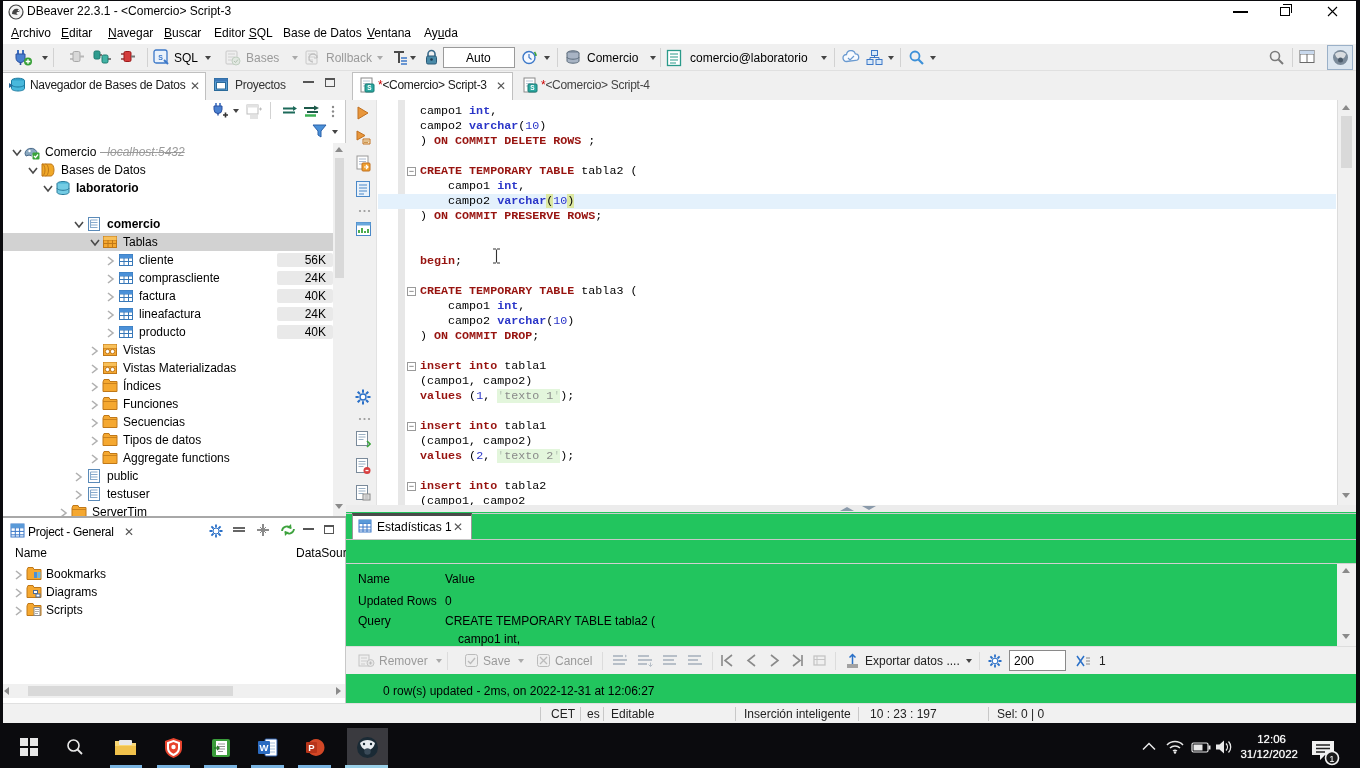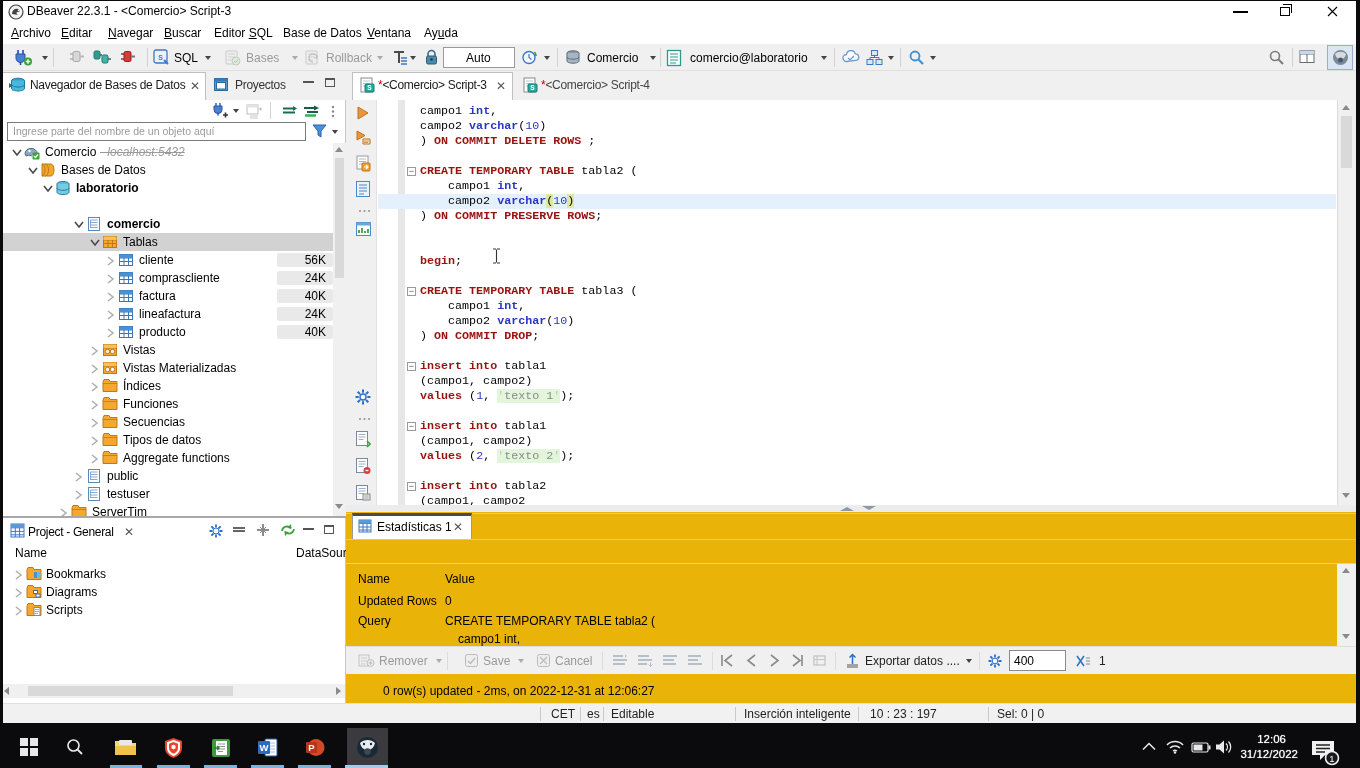--- a/index.html
+++ b/index.html
@@ -39,21 +39,21 @@
 #code { left:74px; top:4px; font-family:"Liberation Mono",monospace; font-size:11.7px; line-height:15px; white-space:pre; color:#000; }
 .kw { color:#97130f; font-weight:bold; }
 .ty { color:#2a35c8; font-weight:bold; }
 .num { color:#2a35c8; }
 .str { color:#8a8a8a; background:#e3f6dc; }
 .qq { color:#b8c8b8; background:#e3f6dc; }
 .brk { background:#dce8a2; }
 .curline { position:absolute; left:32px; width:958px; height:15px; background:#e4f1fc; }
 .fold { position:absolute; left:61px; width:9px; height:9px; border:1px solid #9a9a9a; background:#fff; font-size:9px; line-height:7px; text-align:center; color:#555; }
 
-#statspanel { left:346px; top:512px; width:1010px; height:231px; background:#eab308; }
+#statspanel { left:346px; top:512px; width:1010px; height:231px; background:#22c55e; }
 
 #statusbar { left:0; top:703px; width:1356px; height:20px; background:#f1f1f1; font-size:12px; color:#222; border-top:1px solid #e0e0e0; }
 .sbsep { position:absolute; top:3px; width:1px; height:14px; background:#c8c8c8; }
 
 #taskbar { left:0; top:726px; width:1360px; height:42px; background:#0b0b0e; }
 .runbar { position:absolute; top:39px; height:3px; background:#79b3e0; }
 
 .sb { position:absolute; background:#f0f0f0; }
 .sbthumb { position:absolute; background:#d9d9d9; }
 .arr { position:absolute; width:0; height:0; }
@@ -276,21 +276,20 @@
           <path d="M1 5 h11 M4 9 h11" stroke="#1d5a4a" stroke-width="2"></path>
           <path d="M11 2.5 l5 2.5 l-5 2.5 z" fill="#1d5a4a"></path>
           <path d="M2 12.5 h11" stroke="#3ab054" stroke-width="2.5"></path>
         </svg>
       <svg class="abs" style="left:331px; top:5px;" width="4" height="13" viewBox="0 0 4 13">
           <circle cx="2" cy="2" r="1.2" fill="#8a8a8a"></circle>
           <circle cx="2" cy="6.5" r="1.2" fill="#8a8a8a"></circle>
           <circle cx="2" cy="11" r="1.2" fill="#8a8a8a"></circle>
         </svg>
     </div>
-    <div class="abs" id="filterbox">Ingrese parte del nombre de un objeto aquí</div>
     <svg class="abs" style="left:312px; top:23px;" width="16" height="16" viewBox="0 0 16 16">
         <path d="M1 2 h13 l-5 6 v6 l-3 -2 v-4 z" fill="#4a90d8" stroke="#2a60a8"></path>
       </svg>
     <div class="dd" style="left:332px; top:30px;"></div>
     <svg width="0" height="0" style="position:absolute;">
       <defs>
         <g id="expo">
             <path d="M2 3 l4 5 l4 -5" fill="none" stroke="#4a4a4a" stroke-width="1.6"></path>
           </g>
         <g id="expc">
@@ -822,21 +821,21 @@
           <path d="M2 13 h11 M2 15 h11" stroke="#555" stroke-width="1.2"></path>
         </svg>
       <span class="abs" style="left:519px; top:7px; font-size:12px; color:#222;">Exportar datos ....</span>
       <div class="dd" style="left:620px; top:12px;"></div>
       <div class="abs" style="left:633px; top:5px; width:1px; height:18px; background:#dcdcdc;"></div>
       <svg class="abs" style="left:641px; top:6px;" width="16" height="16" viewBox="0 0 16 16">
           <circle cx="8" cy="8" r="2.8" fill="#fff" stroke="#2a70c8"></circle>
           <path d="M8 1.5 v3 M8 11.5 v3 M1.5 8 h3 M11.5 8 h3 M3.4 3.4 l2.1 2.1 M10.5 10.5 l2.1 2.1 M12.6 3.4 l-2.1 2.1 M5.5 10.5 l-2.1 2.1" stroke="#2a70c8" stroke-width="1.8"></path>
         </svg>
       <div class="abs" style="left:663px; top:3px; width:57px; height:21px; background:#fff; border:1px solid #8a8a8a;"></div>
-      <span class="abs" style="left:668px; top:7px; font-size:12px; color:#000;">400</span>
+      <span class="abs" style="left:668px; top:7px; font-size:12px; color:#000;">200</span>
       <svg class="abs" style="left:729px; top:7px;" width="16" height="14" viewBox="0 0 16 14">
           <path d="M2 2 l7 10 M9 2 L2 12" stroke="#2a70c8" stroke-width="1.5" fill="none"></path>
           <path d="M11 4 h4 M11 7 h4 M11 10 h4" stroke="#888" stroke-width="1"></path>
         </svg>
       <span class="abs" style="left:753px; top:7px; font-size:12px; color:#222;">1</span>
     </div>
 
     <span class="abs" style="left:37px; top:172px; font-size:12px; color:#000;">0 row(s) updated - 2ms, on 2022-12-31 at 12:06:27</span>
   </div>
 

